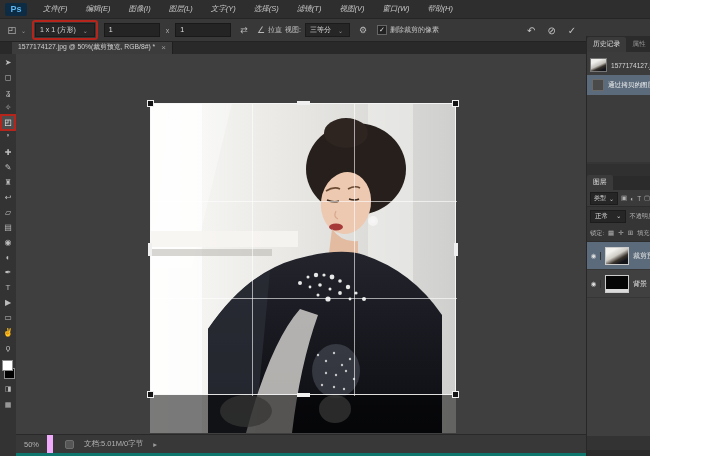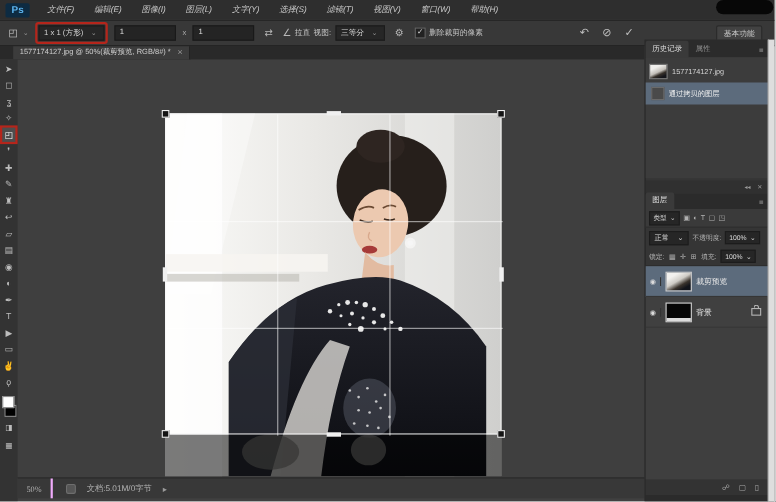--- a/index.html
+++ b/index.html
@@ -1,16 +1,16 @@
 <!DOCTYPE html>
 <html><head>
 <meta charset="utf-8">
 <style>
   html,body{margin:0;padding:0;background:#ffffff;}
-  .stage{position:relative;width:704px;height:456px;background:#404040;overflow:hidden;
+  .stage{position:relative;width:650px;height:456px;background:#0f766e;overflow:hidden;
          font-family:"Liberation Sans",sans-serif;color:#c8c8c8;}
   
   .menubar{position:absolute;left:0;top:0;width:705px;height:18px;background:#2e2e2e;
            display:flex;align-items:center;z-index:6;}
   .ps-logo{width:22px;height:13px;margin:0 7px 0 5px;background:#0d2b42;color:#5cb4ef;
            font-size:9px;font-weight:bold;display:flex;align-items:center;justify-content:center;border-radius:2px;}
   .menu-item{font-size:7.5px;color:#c6c6c6;padding:0 9px;white-space:nowrap;font-style:italic;}
   .black-pill{position:absolute;right:2px;top:0;width:52px;height:13px;background:#070707;border-radius:8px;}
   
   .optionsbar{position:absolute;left:0;top:18px;width:705px;height:22px;background:#383838;
@@ -55,21 +55,21 @@
   .gh1{left:0;top:97px;width:306px;height:1px;}  .gh2{left:0;top:194px;width:306px;height:1px;}
   .handle{position:absolute;}
   .hc{width:7px;height:7px;background:#141414;border:1px solid #f0f0f0;box-sizing:border-box;}
   .h-tl{left:-3px;top:-3px;} .h-tr{left:302px;top:-3px;} .h-bl{left:-3px;top:288px;} .h-br{left:302px;top:288px;}
   .hm{background:#f0f0f0;}
   .h-t{left:147px;top:-2px;width:13px;height:4px;} .h-b{left:147px;top:290px;width:13px;height:4px;}
   .h-l{left:-2px;top:140px;width:4px;height:13px;} .h-r{left:304px;top:140px;width:4px;height:13px;}
   
   .statusbar{position:absolute;left:16px;top:434px;width:570px;height:18px;background:#383838;
              border-top:1px solid #292929;display:flex;align-items:center;font-size:7.5px;color:#b2b2b2;z-index:4;}
-  .status-zoom{padding:0 8px;border-right:2px solid #f0abfc;height:100%;display:flex;align-items:center;font-family:Liberation Serif, serif;}
+  .status-zoom{padding:0 8px;border-right:6px solid #f0abfc;height:100%;display:flex;align-items:center;}
   .status-icon{width:7px;height:7px;background:#565656;border:1px solid #6e6e6e;border-radius:2px;margin:0 10px 0 12px;}
   .status-arrow{margin-left:10px;color:#9a9a9a;}
   
   .rightcol{position:absolute;left:586px;top:36px;width:112px;height:420px;background:#353535;
             border-left:1px solid #272727;z-index:5;display:flex;flex-direction:column;box-sizing:border-box;}
   .panel-head{height:16px;background:#2b2b2b;display:flex;align-items:flex-end;flex:0 0 auto;}
   .panel-tab{font-size:6.8px;padding:2px 6px 3px;color:#e0e0e0;background:#3a3a3a;border-radius:2px 2px 0 0;}
   .panel-tab.inactive{background:transparent;color:#8f8f8f;}
   .panel-menu{margin-left:auto;font-size:7px;color:#9a9a9a;padding:0 4px 2px;}
   .hist-body{height:110px;background:#3c3c3c;flex:0 0 auto;padding-top:3px;box-sizing:border-box;}

